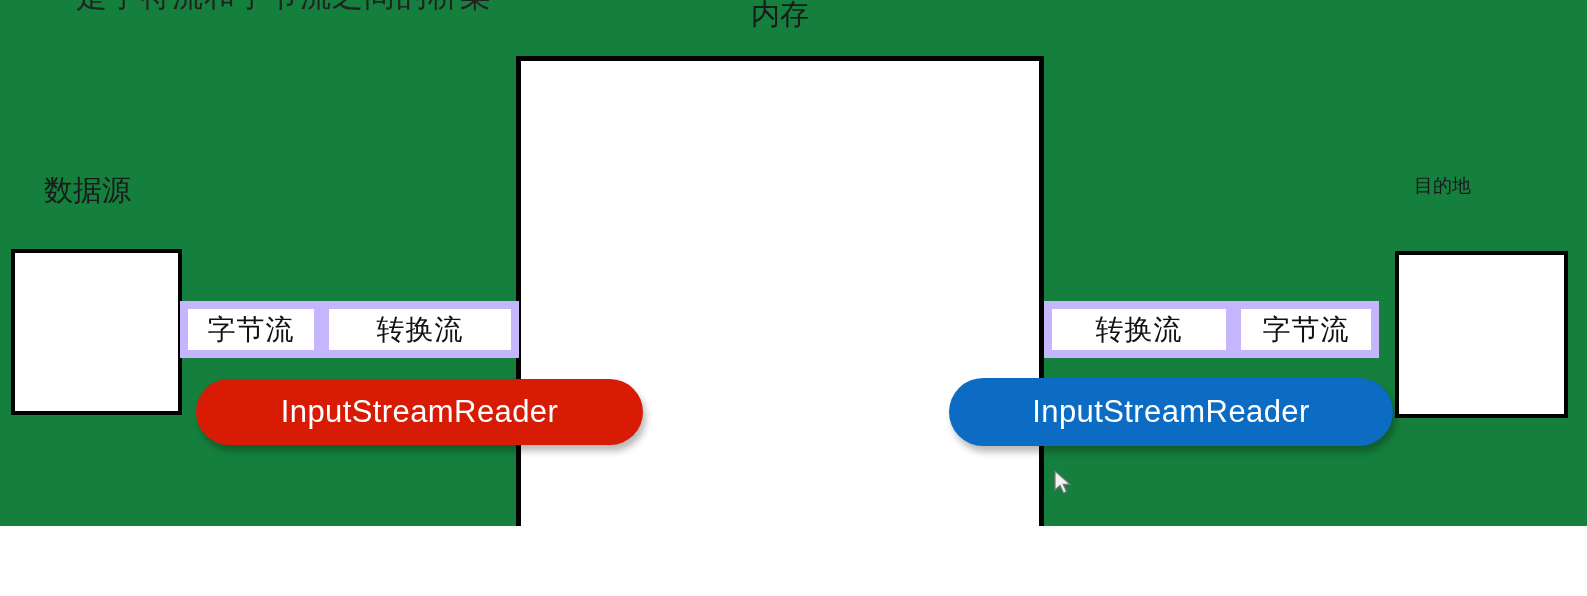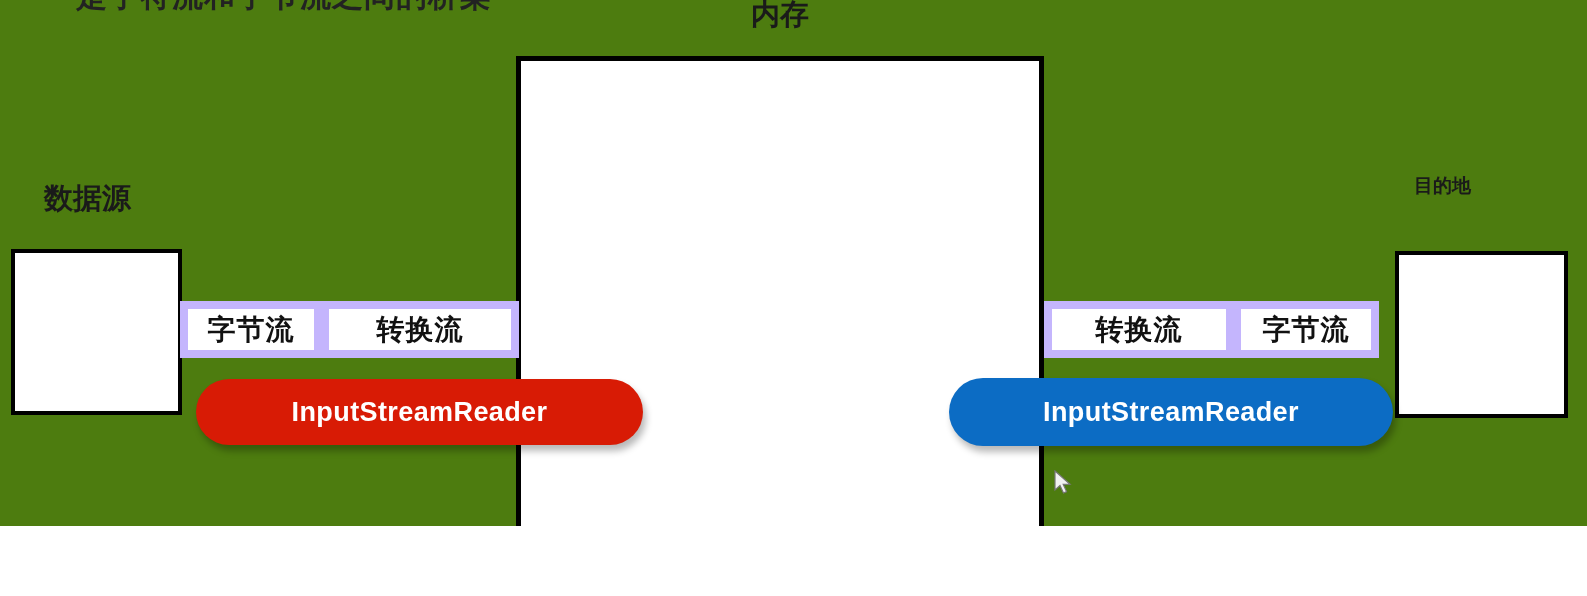--- a/index.html
+++ b/index.html
@@ -8,23 +8,22 @@
     background: #ffffff;
   }
   body {
     font-family: "Liberation Sans", "DejaVu Sans", sans-serif;
     -webkit-font-smoothing: antialiased;
   }
   #canvas {
     position: relative;
     width: 1587px;
     height: 526px;
-    background: #4d7c0f;
+    background: #15803d;
     overflow: hidden;
-    font-weight: bold;
   }
 
   
   .caption {
     position: absolute;
     color: #1a1a1a;
     font-size: 30px;
     line-height: 1;
     white-space: nowrap;
     font-family: "Liberation Sans", "DejaVu Sans", sans-serif;
@@ -38,21 +37,20 @@
   }
   #memory-label {
     left: 751px;
     top: 0px;
     font-size: 29px;
   }
   #source-label {
     left: 44px;
     top: 176px;
     font-size: 29px;
-    margin-top: 8px;
   }
   #dest-label {
     left: 1414px;
     top: 176px;
     font-size: 19px;
   }
 
   
   .rect {
     position: absolute;
@@ -100,21 +98,21 @@
   #right-byte-cell  { left: 1233px; top: 301px; width: 146px; height: 57px; }
 
   
   .pill {
     position: absolute;
     border-radius: 999px;
     display: flex;
     align-items: center;
     justify-content: center;
     color: #ffffff;
-    font-size: 27px;
+    font-size: 31px;
     letter-spacing: 0.4px;
     white-space: nowrap;
     box-shadow: 3px 6px 7px rgba(0, 0, 0, 0.28);
     font-family: "Liberation Sans", "DejaVu Sans", sans-serif;
   }
   #pill-reader {
     left: 196px;
     top: 379px;
     width: 447px;
     height: 66px;

